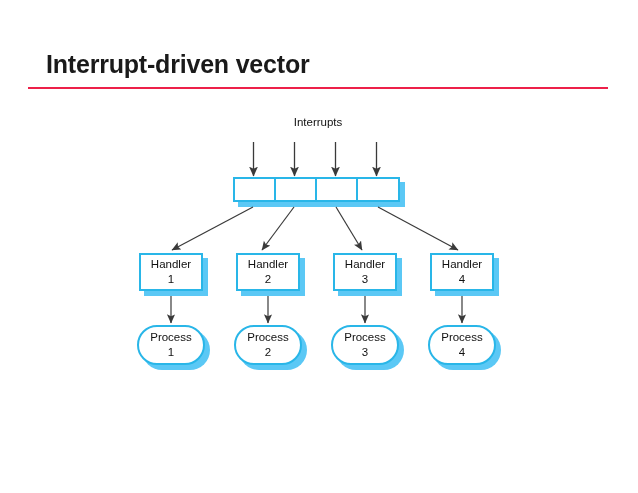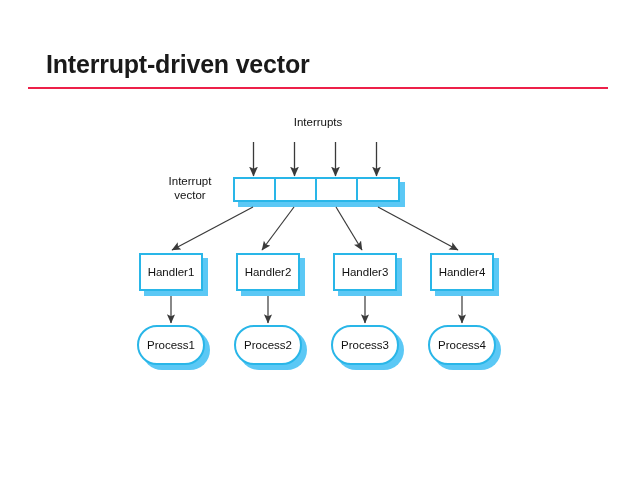--- a/index.html
+++ b/index.html
@@ -66,35 +66,36 @@
     background: #29B6E8;
     z-index: 3;
   }
   .handler-box {
     position: absolute;
     background: #ffffff;
     border: 2px solid #29B6E8;
     box-sizing: border-box;
     z-index: 2;
     display: flex;
-    flex-direction: row;
+    flex-direction: column;
     align-items: center;
     justify-content: center;
     font-size: 11.5px;
     color: #111111;
     line-height: 15px;
   }
   .process-pill {
     position: absolute;
     background: #ffffff;
     border: 2px solid #29B6E8;
     border-radius: 20px;
     box-sizing: border-box;
     z-index: 2;
     display: flex;
+    flex-direction: column;
     align-items: center;
     justify-content: center;
     font-size: 11.5px;
     color: #111111;
     line-height: 15px;
   }
   .side-label {
     position: absolute;
     text-align: center;
     font-size: 11.5px;
@@ -120,24 +121,20 @@
 </head>
 <body>
 
 <div id="slide-title">Interrupt-driven vector</div>
 <div id="title-divider"></div>
 
 <div id="diagram">
 
   <div class="top-label" style="left:238px; top:16px; width:160px;">Interrupts</div>
 
-  <div class="side-label" style="left:150px; top:74px; width:80px;">
-    <div>Interrupt</div>
-    <div>vector</div>
-  </div>
 
   <div class="shadow" style="left:238px; top:82px; width:167px; height:25px;"></div>
   <div class="vec-box" style="left:233px; top:77px; width:167px; height:25px;"></div>
   <div class="vec-cell-divider" style="left:274px; top:79px; height:21px;"></div>
   <div class="vec-cell-divider" style="left:315px; top:79px; height:21px;"></div>
   <div class="vec-cell-divider" style="left:356px; top:79px; height:21px;"></div>
 
   <div class="shadow" style="left:144px; top:158px; width:64px; height:38px;"></div>
   <div class="handler-box" style="left:139px; top:153px; width:64px; height:38px;">
     <span>Handler</span>

